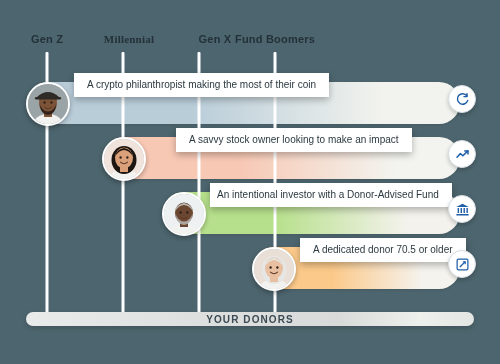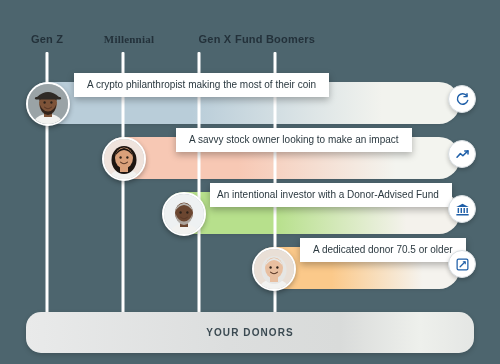--- a/index.html
+++ b/index.html
@@ -84,21 +84,21 @@
     border:1px solid #d8dee2;
     box-shadow:0 2px 4px rgba(0,0,0,.20);
     display:flex;align-items:center;justify-content:center;
   }
   .badge svg{display:block;}
 
   
   #donor-bar{
     position:absolute;
     left:26px;right:26px;
-    top:312px;height:41px;
+    top:312px;height:14px;
     border-radius:15px;
     background:linear-gradient(90deg,#e9eaea 0%,#dcdede 45%,#d9dbda 70%,#eef0ec 88%,#e4e6e4 100%);
     box-shadow:0 2px 5px rgba(0,0,0,.18);
     display:flex;align-items:center;justify-content:center;
   }
   #donor-bar-label{
     font-size:10px;font-weight:700;color:#3b4a52;letter-spacing:1.1px;
   }
 </style>
 </head>

